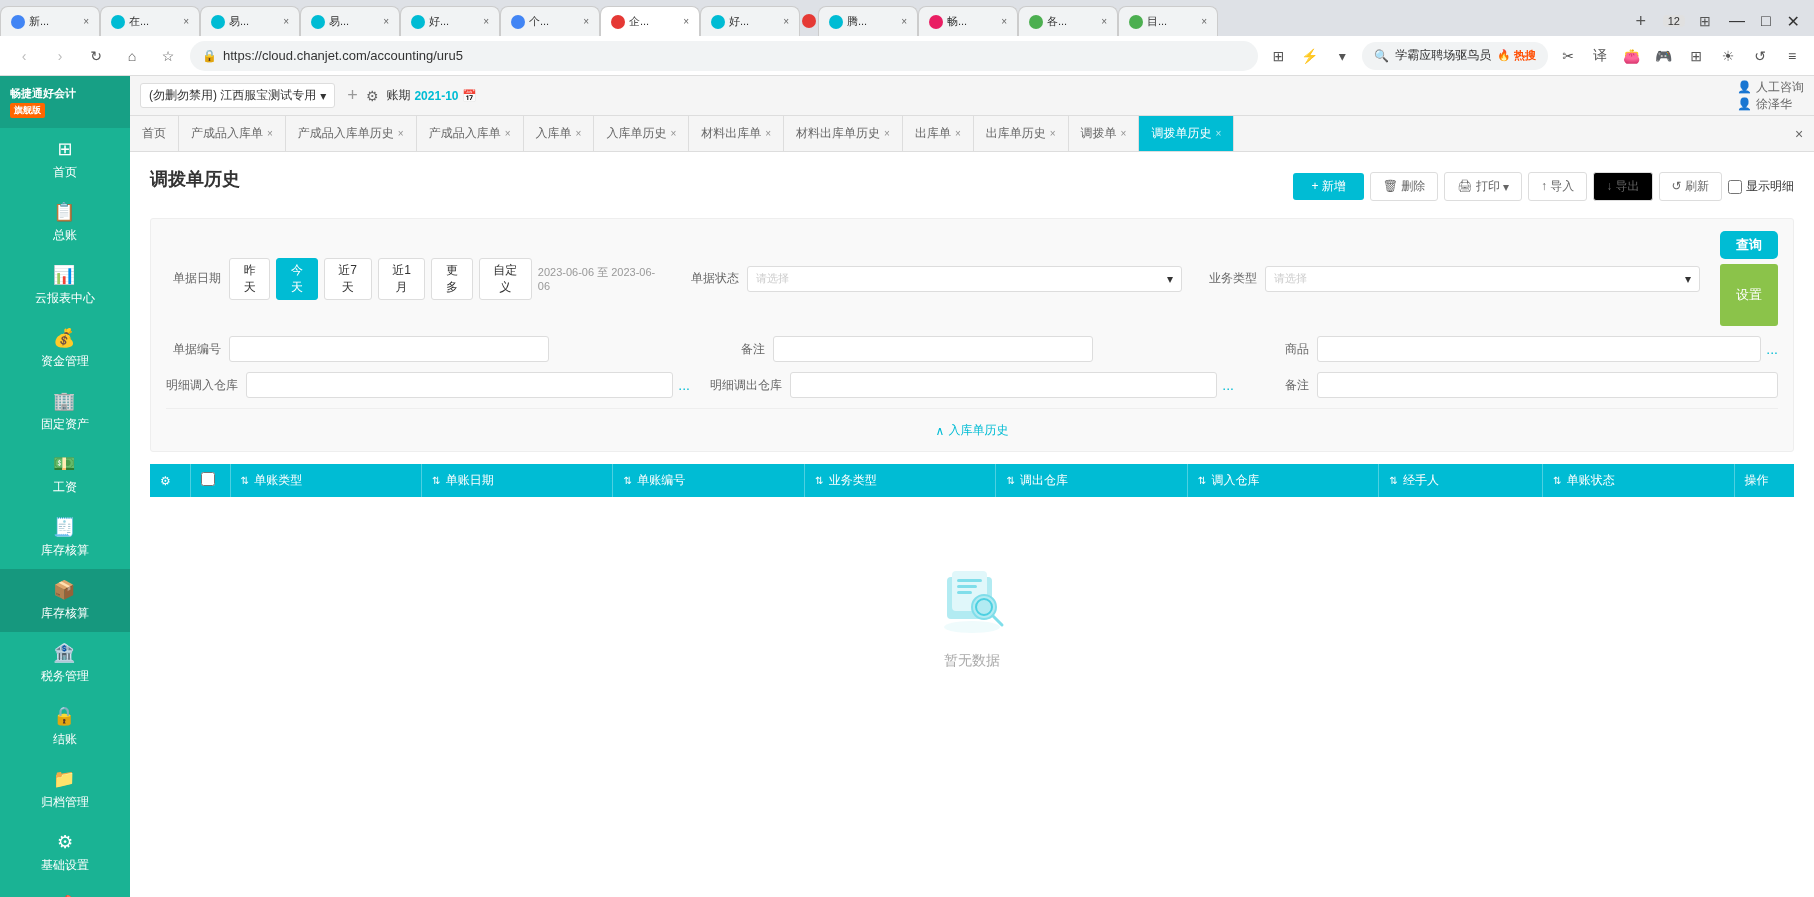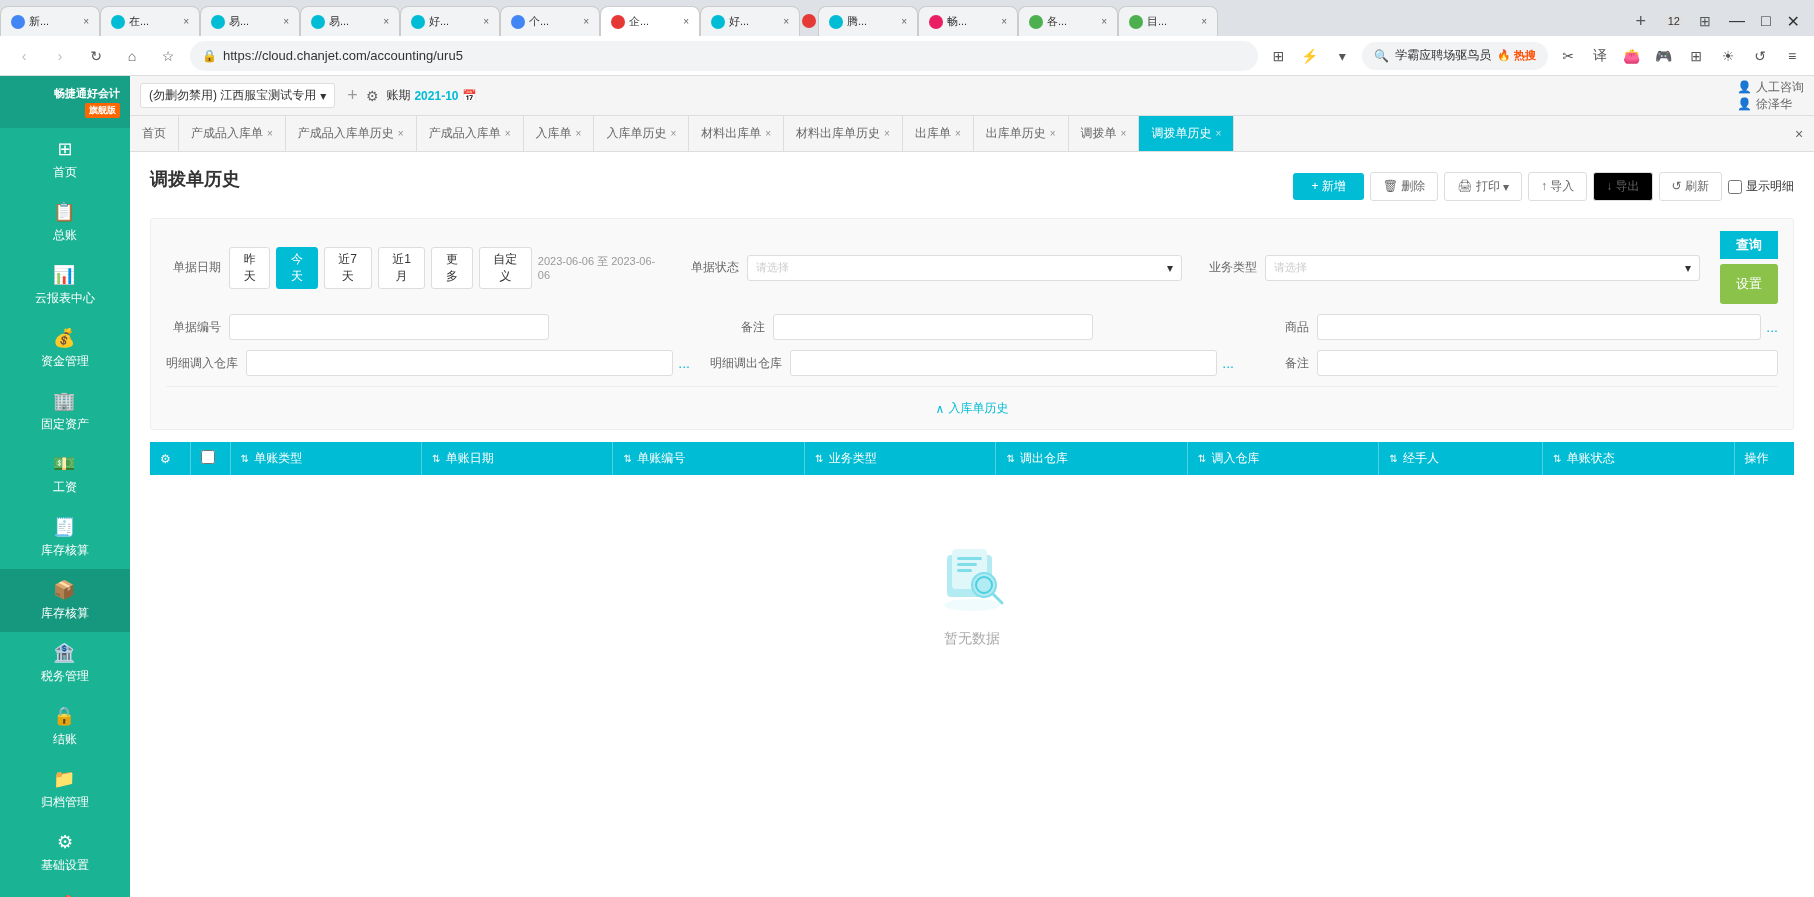--- a/index.html
+++ b/index.html
@@ -26,21 +26,21 @@
     .address-text { font-size: 13px; color: #333; flex: 1; }
     .toolbar-icon { width: 24px; height: 24px; display: flex; align-items: center; justify-content: center; cursor: pointer; font-size: 14px; color: #555; border-radius: 50%; }
     .search-bar { display: flex; align-items: center; background: #f1f3f4; border-radius: 20px; padding: 0 12px; height: 28px; gap: 6px; font-size: 12px; color: #333; }
     .hot-tag { color: #ff4d00; font-weight: bold; font-size: 11px; }
 
     
     .app-container { display: flex; width: 1814px; height: calc(897px - 76px); }
 
     
     .sidebar { width: 130px; background: #1ab394; display: flex; flex-direction: column; flex-shrink: 0; }
-    .sidebar-logo { background: #17a085; padding: 10px; display: flex; flex-direction: column; align-items: flex-end; color: white; font-size: 12px; font-weight: bold; cursor: pointer; height: 60px; justify-content: center; }
+    .sidebar-logo { background: #17a085; padding: 10px; display: flex; flex-direction: column; align-items: flex-start; color: white; font-size: 12px; font-weight: bold; cursor: pointer; height: 60px; justify-content: center; }
     .sidebar-item { display: flex; flex-direction: column; align-items: center; padding: 10px 5px; cursor: pointer; color: white; font-size: 12px; gap: 4px; }
     .sidebar-item .icon { font-size: 18px; }
 
     
     .main-content { flex: 1; display: flex; flex-direction: column; background: #fff; overflow: hidden; }
 
     
     .top-bar { display: flex; align-items: center; background: #f5f5f5; border-bottom: 1px solid #ddd; padding: 0 10px; height: 40px; gap: 8px; }
     .company-selector { display: flex; align-items: center; gap: 4px; background: white; border: 1px solid #ddd; border-radius: 3px; padding: 3px 8px; cursor: pointer; font-size: 12px; color: #333; }
     .period-selector { display: flex; align-items: center; gap: 4px; font-size: 12px; color: #333; }
@@ -72,22 +72,22 @@
     .filter-row:last-child { margin-bottom: 0; }
     .filter-item { display: flex; align-items: center; gap: 8px; flex: 1; }
     .filter-label { font-size: 12px; color: #666; white-space: nowrap; min-width: 55px; text-align: right; }
     .filter-input { flex: 1; border: 1px solid #ddd; border-radius: 3px; padding: 4px 8px; font-size: 12px; color: #333; background: white; height: 26px; }
     .filter-select { flex: 1; border: 1px solid #ddd; border-radius: 3px; padding: 4px 8px; font-size: 12px; color: #333; background: white; height: 26px; display: flex; align-items: center; justify-content: space-between; cursor: pointer; }
     .date-filter { display: flex; align-items: center; gap: 6px; flex: 1; }
     .date-btn { padding: 3px 8px; border: 1px solid #ddd; border-radius: 3px; font-size: 12px; color: #333; cursor: pointer; background: white; }
     .date-btn.active { background: #00bcd4; color: white; border-color: #00bcd4; }
     .date-range { font-size: 11px; color: #999; }
     .filter-actions { display: flex; flex-direction: column; gap: 5px; margin-left: auto; flex-shrink: 0; }
-    .btn-query { background: #00bcd4; color: white; border: none; padding: 5px 16px; border-radius: 0; cursor: pointer; font-size: 13px; font-weight: bold; }
-    .btn-settings { background: #8bc34a; color: white; border: none; padding: 11px 16px; border-radius: 3px; cursor: pointer; font-size: 13px; }
+    .btn-query { background: #00bcd4; color: white; border: none; padding: 5px 16px; border-radius: 5px; cursor: pointer; font-size: 13px; font-weight: bold; }
+    .btn-settings { background: #8bc34a; color: white; border: none; padding: 22px 16px; border-radius: 3px; cursor: pointer; font-size: 13px; }
     .collapse-btn { display: flex; align-items: center; justify-content: center; gap: 4px; font-size: 12px; color: #00bcd4; cursor: pointer; margin-top: 5px; }
     .more-dots { color: #00bcd4; cursor: pointer; font-size: 14px; margin-left: 5px; }
 
     
     .data-table { width: 100%; border-collapse: collapse; }
     .data-table thead tr { background: #00bcd4; color: white; }
     .data-table thead th { padding: 8px 10px; font-size: 12px; font-weight: normal; text-align: left; white-space: nowrap; border-right: 1px solid rgba(255,255,255,0.3); cursor: pointer; }
     .data-table thead th:last-child { border-right: none; }
     .data-table thead th .sort-icon { font-size: 10px; margin-right: 2px; }
     .th-check { width: 40px; text-align: center; }

